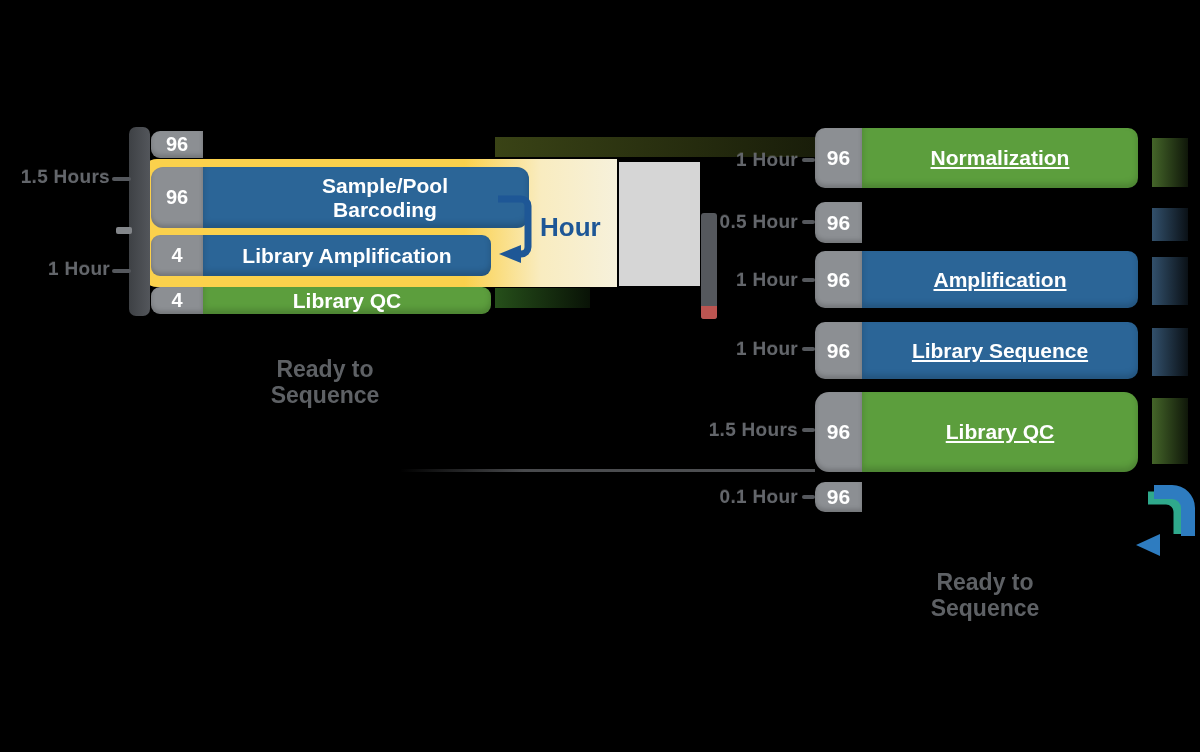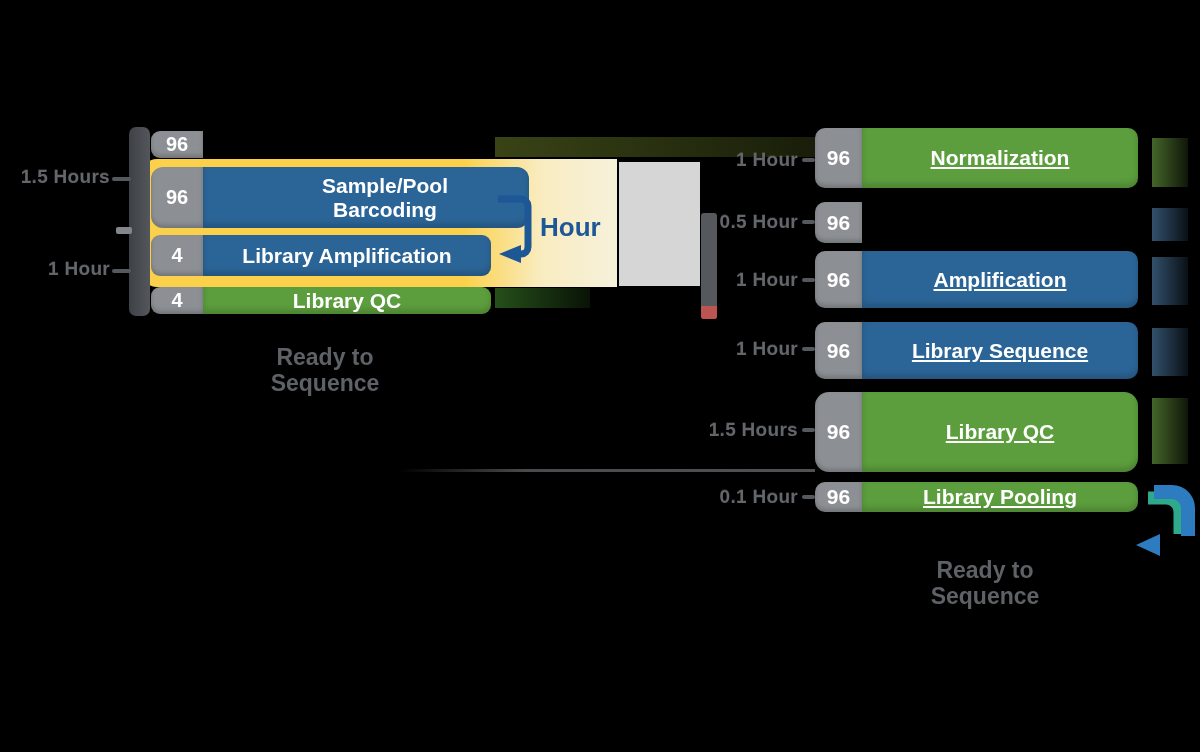--- a/index.html
+++ b/index.html
@@ -70,21 +70,21 @@
   .rrow4{top:322px;height:57px;} .rrow5{top:392px;height:80px;}
   .rrow5 .tab{border-radius:14px 0 0 14px;} .rrow5 .body{border-radius:0 14px 14px 0;}
   .rrow6{top:482px;height:30px;}
 
   
   .pool-text{left:540px;top:212px;color:#1E5796;font-weight:bold;font-size:26px;}
   .pool-svg{left:495px;top:190px;}
 
   
   .ready{width:190px;text-align:center;color:#5E6165;font-weight:bold;font-size:23px;line-height:26px;
-    text-shadow:0 2px 2px rgba(0,0,0,.9);}
+    text-shadow:0 2px 2px rgba(0,0,0,.9);margin-top:12px;}
   .ready-left{left:230px;top:344px;}
   .ready-right{left:890px;top:557px;}
 
   .arrow-svg{left:1128px;top:478px;}
 </style>
 </head>
 <body>
 
 <div class="stage">
 
@@ -197,23 +197,20 @@
         <span>96</span>
       </div>
     <div class="body green">
         <span>Library QC</span>
       </div>
   </div>
   <div class="row rrow rrow6">
     <div class="tab">
         <span>96</span>
       </div>
-    <div class="body green">
-        <span>Library Pooling</span>
-      </div>
   </div>
 
   <svg class="abs arrow-svg" width="72" height="84" viewBox="0 0 72 84">
     <path d="M20,20 H38 a14,14 0 0 1 14,14 V56" fill="none" stroke="#2FA98C" stroke-width="13"></path>
     <path d="M26,14 H44 a16,16 0 0 1 16,16 V58" fill="none" stroke="#2E7CC0" stroke-width="14"></path>
     <polygon points="32,56 32,78 8,67" fill="#2E7CC0"></polygon>
   </svg>
 
   <div class="abs ready ready-right">
     <div>Ready to</div>

